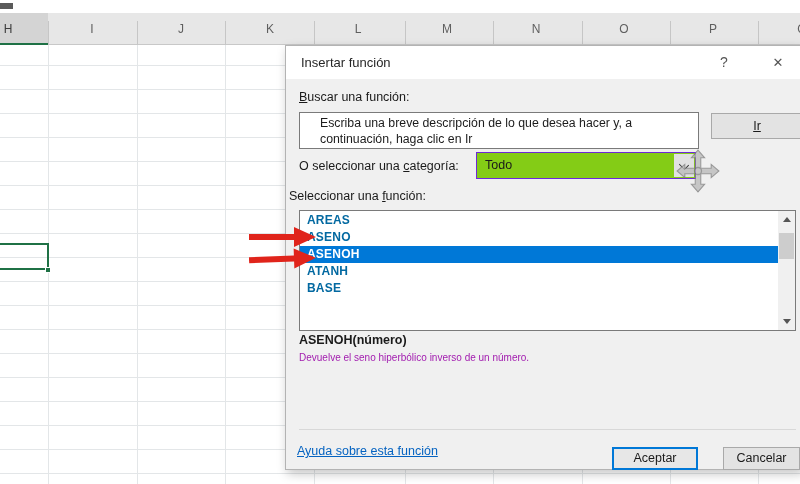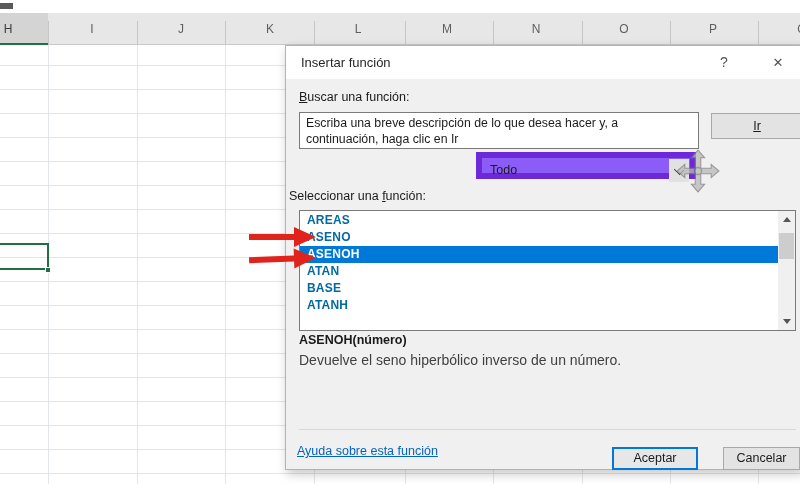--- a/index.html
+++ b/index.html
@@ -37,32 +37,32 @@
   .tb-btn { position:absolute; top:0; width:32px; height:33px; line-height:33px; text-align:center;
     font-size:14px; color:#555; cursor:default; }
   .help-btn { left:422px; }
   .close-btn { left:476px; font-size:13px; }
 
   .lbl { position:absolute; font-size:12.5px; color:#1a1a1a; }
   .accel { text-decoration:underline; }
 
   .search-box { position:absolute; left:13px; top:66px; width:400px; height:37px;
     background:#fff; border:1px solid #7a7a7a; font-size:12.3px; color:#1c1c1c;
-    padding:2px 6px; line-height:16px; overflow:hidden; }
+    padding:2px 20px; line-height:16px; overflow:hidden; }
 
   .btn { position:absolute; background:#e3e3e3; border:1px solid #a9a9a9;
     font-size:12.5px; color:#1a1a1a; text-align:center; }
   .go-btn { left:425px; top:67px; width:92px; height:26px; line-height:24px; }
   .go-btn span { text-decoration:underline; }
   .ok-btn { left:326px; top:401px; width:86px; height:23px; line-height:19px;
     border:2px solid #0078d7; background:#e7e7e7; }
   .cancel-btn { left:437px; top:401px; width:77px; height:23px; line-height:21px; }
 
   .dropdown { position:absolute; left:190px; top:106px; width:220px; height:27px;
-    background:#8b5cf6; border:6px solid #6d28d9; }
+    background:#84cc16; border:1px solid #6d28d9; }
   .dropdown .val { position:absolute; left:8px; top:0; line-height:25px; font-size:12.5px; color:#1a1a1a; }
   .dd-btn { position:absolute; right:1px; top:1px; width:20px; height:23px; background:#e1e1e1; }
   .dd-chev { position:absolute; left:6px; top:7px; width:8px; height:8px;
     border-right:1.6px solid #333; border-bottom:1.6px solid #333; transform:rotate(45deg) scale(1,.8); }
 
   .move-cursor { position:absolute; left:390px; top:103px; width:44px; height:44px; opacity:.75; }
 
   .fn-list { position:absolute; left:13px; top:164px; width:497px; height:121px;
     background:#fff; border:1px solid #7a7a7a; overflow:hidden; }
   .fn-items { position:absolute; left:0; top:1px; right:17px; }
@@ -73,21 +73,21 @@
   .scrollbar { position:absolute; top:0; right:0; width:17px; height:119px; background:#f0f0f0; }
   .sb-btn { position:absolute; left:0; width:17px; height:17px; }
   .sb-up { top:0; } .sb-down { bottom:0; }
   .tri-up { position:absolute; left:4.5px; top:6px; width:0; height:0;
     border-left:4px solid transparent; border-right:4px solid transparent; border-bottom:5px solid #555; }
   .tri-down { position:absolute; left:4.5px; top:6px; width:0; height:0;
     border-left:4px solid transparent; border-right:4px solid transparent; border-top:5px solid #555; }
   .sb-thumb { position:absolute; left:1px; top:22px; width:15px; height:26px; background:#cdcdcd; }
 
   .sig { position:absolute; left:13px; top:287px; font-size:12.5px; font-weight:bold; color:#1a1a1a; }
-  .desc { position:absolute; left:13px; top:306px; font-size:14px; color:#404040; }
+  .desc { position:absolute; left:13px; top:306px; font-size:10px; color:#a21caf; }
 
   .sep-line { position:absolute; left:13px; top:383px; width:497px; height:1px; background:#d8d8d8; }
   .help-link { position:absolute; left:11px; top:398px; font-size:12.5px; color:#0563c1;
     text-decoration:underline; cursor:pointer; }
 
   
   .red-arrow { position:absolute; width:68px; height:24px; z-index:5; }
   .arrow1 { left:249px; top:225px; }
   .arrow2 { left:249px; top:247px; transform:rotate(-2deg); }
 </style>
@@ -140,43 +140,43 @@
     <span class="title-text">Insertar función</span>
     <span class="tb-btn help-btn">?</span>
     <span class="tb-btn close-btn">✕</span>
   </div>
 
   <div class="lbl" style="left:13px; top:44px;text-align:right;"><span class="accel">B</span><span>uscar una función:</span></div>
 
   <div class="search-box">Escriba una breve descripción de lo que desea hacer y, a continuación, haga clic en Ir</div>
   <div class="btn go-btn"><span>Ir</span></div>
 
+  <div class="lbl" style="left:13px; top:113px;"><span>O seleccionar una </span><span class="accel">c</span><span>ategoría:</span></div>
 
   <div class="dropdown">
     <span class="val">Todo</span>
     <span class="dd-btn">
         <span class="dd-chev"></span>
       </span>
   </div>
 
   <svg class="move-cursor" viewBox="0 0 40 40">
     <polygon points="20,1 26,8 22.5,8 22.5,17.5 32,17.5 32,14 39,20 32,26 32,22.5 22.5,22.5 22.5,32 26,32 20,39 14,32 17.5,32 17.5,22.5 8,22.5 8,26 1,20 8,14 8,17.5 17.5,17.5 17.5,8 14,8" fill="#b9b9b9" stroke="#7d7d7d" stroke-width="1"></polygon>
     <circle cx="20" cy="20" r="3.2" fill="none" stroke="#7d7d7d" stroke-width="1.2"></circle>
   </svg>
 
   <div class="lbl" style="left:3px; top:143px;"><span>Seleccionar una </span><span class="accel">f</span><span>unción:</span></div>
 
   <div class="fn-list">
     <div class="fn-items">
         <div class="fn-item">AREAS</div>
         <div class="fn-item">ASENO</div>
         <div class="fn-item selected">ASENOH</div>
-        <div class="fn-item">ATAN</div>
+        <div class="fn-item">ATANH</div>
         <div class="fn-item">BASE</div>
-        <div class="fn-item">ATANH</div>
       </div>
     <div class="scrollbar">
       <div class="sb-btn sb-up">
           <span class="tri-up"></span>
         </div>
       <div class="sb-thumb"></div>
       <div class="sb-btn sb-down">
           <span class="tri-down"></span>
         </div>
     </div>

